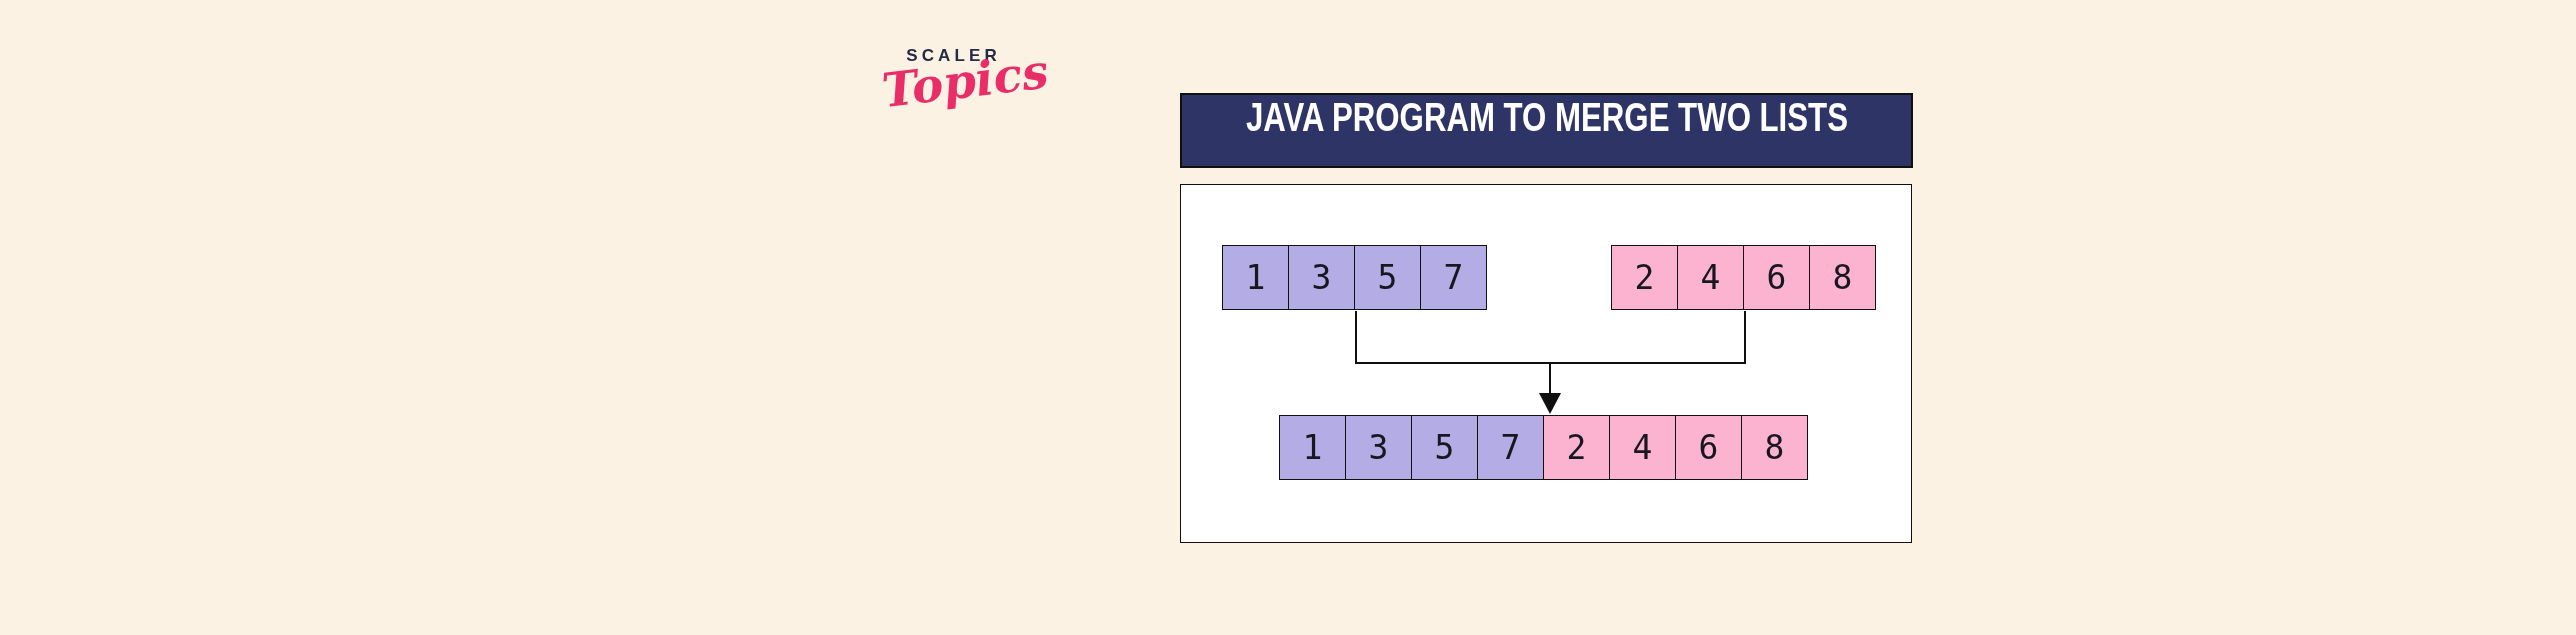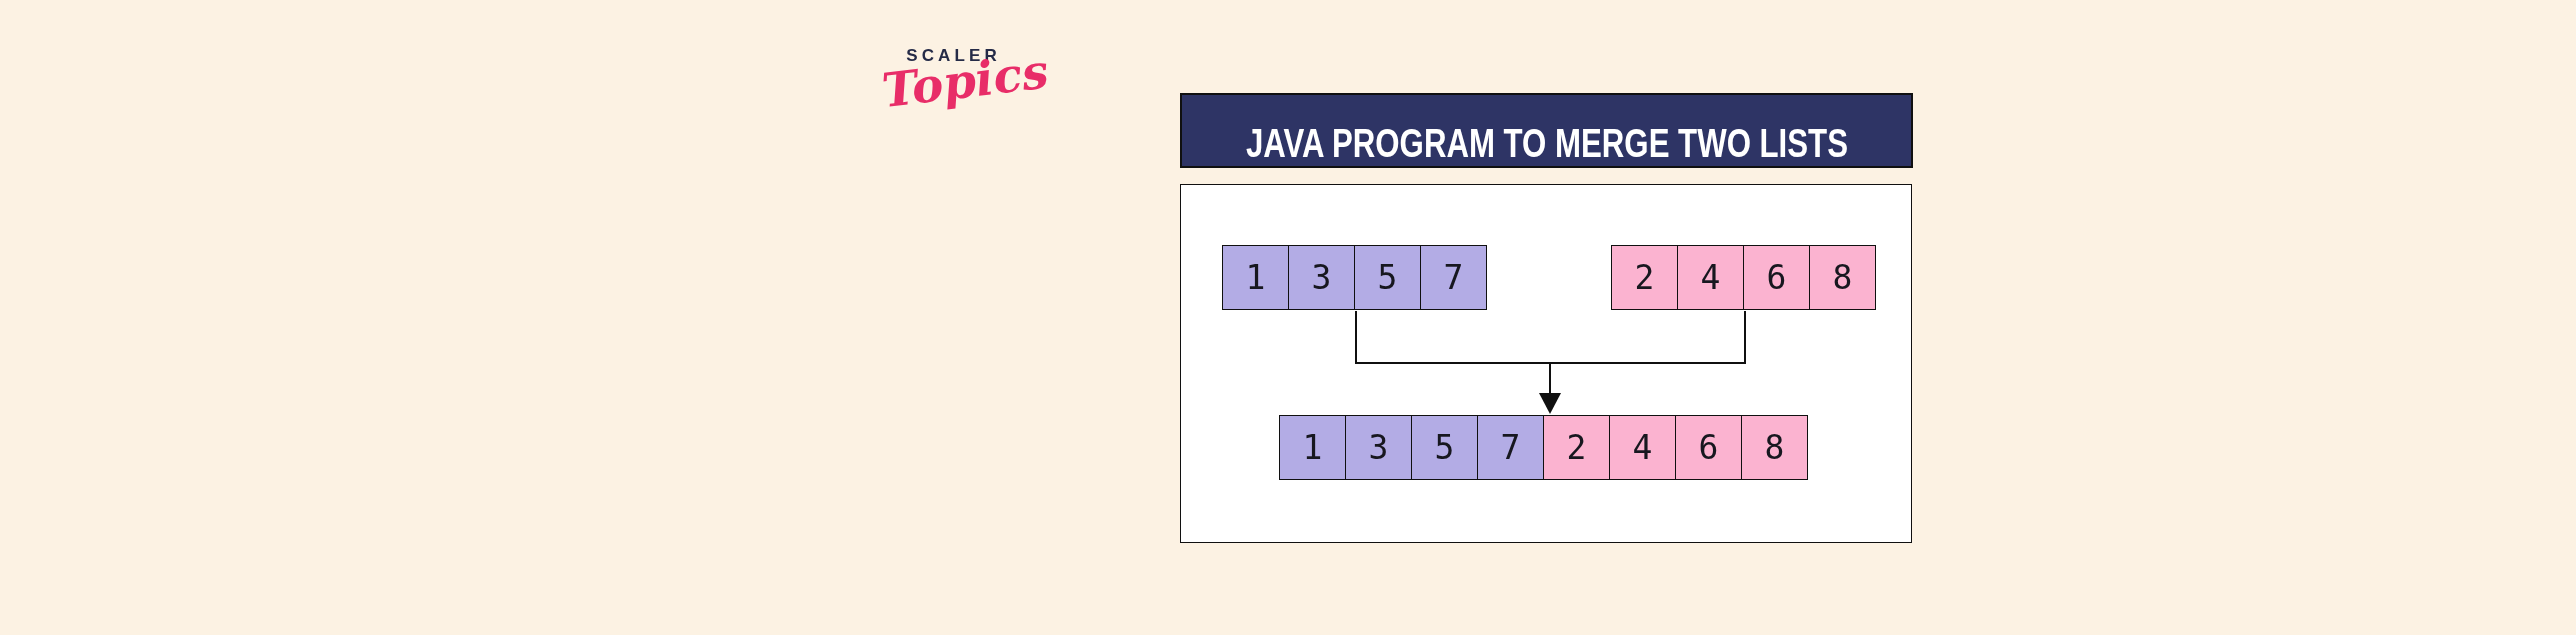--- a/index.html
+++ b/index.html
@@ -46,21 +46,21 @@
   .banner {
     position: absolute;
     left: 1180px;
     top: 93px;
     width: 733px;
     height: 75px;
     box-sizing: border-box;
     background: var(--banner-bg, #2E3465);
     border: 2.1px solid var(--outline, #101010);
     display: flex;
-    align-items: flex-end;
+    align-items: flex-start;
     justify-content: center;
   }
   .banner-title {
     color: var(--banner-text, #FFFFFF);
     font-weight: bold;
     font-size: 40px;
     letter-spacing: 0px;
     white-space: nowrap;
     transform: scaleX(0.78);
     transform-origin: center;

